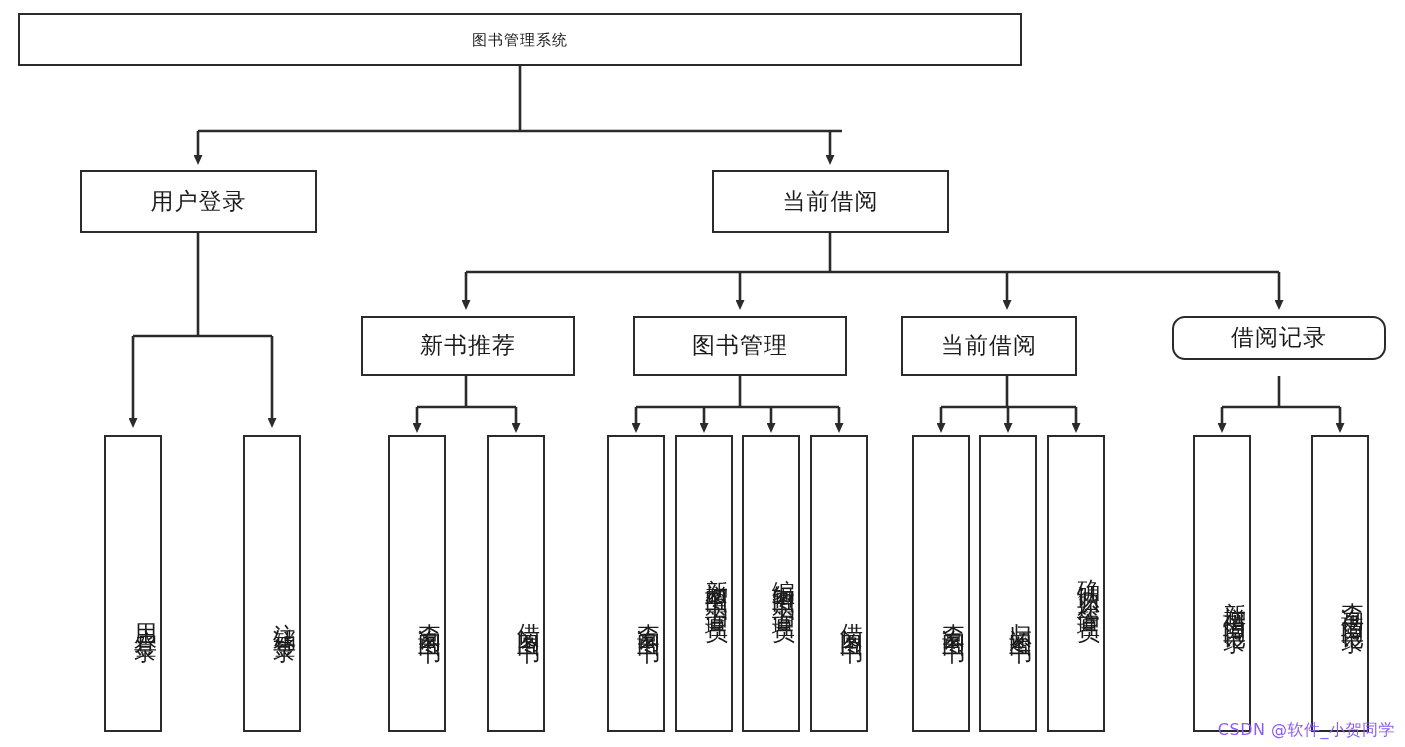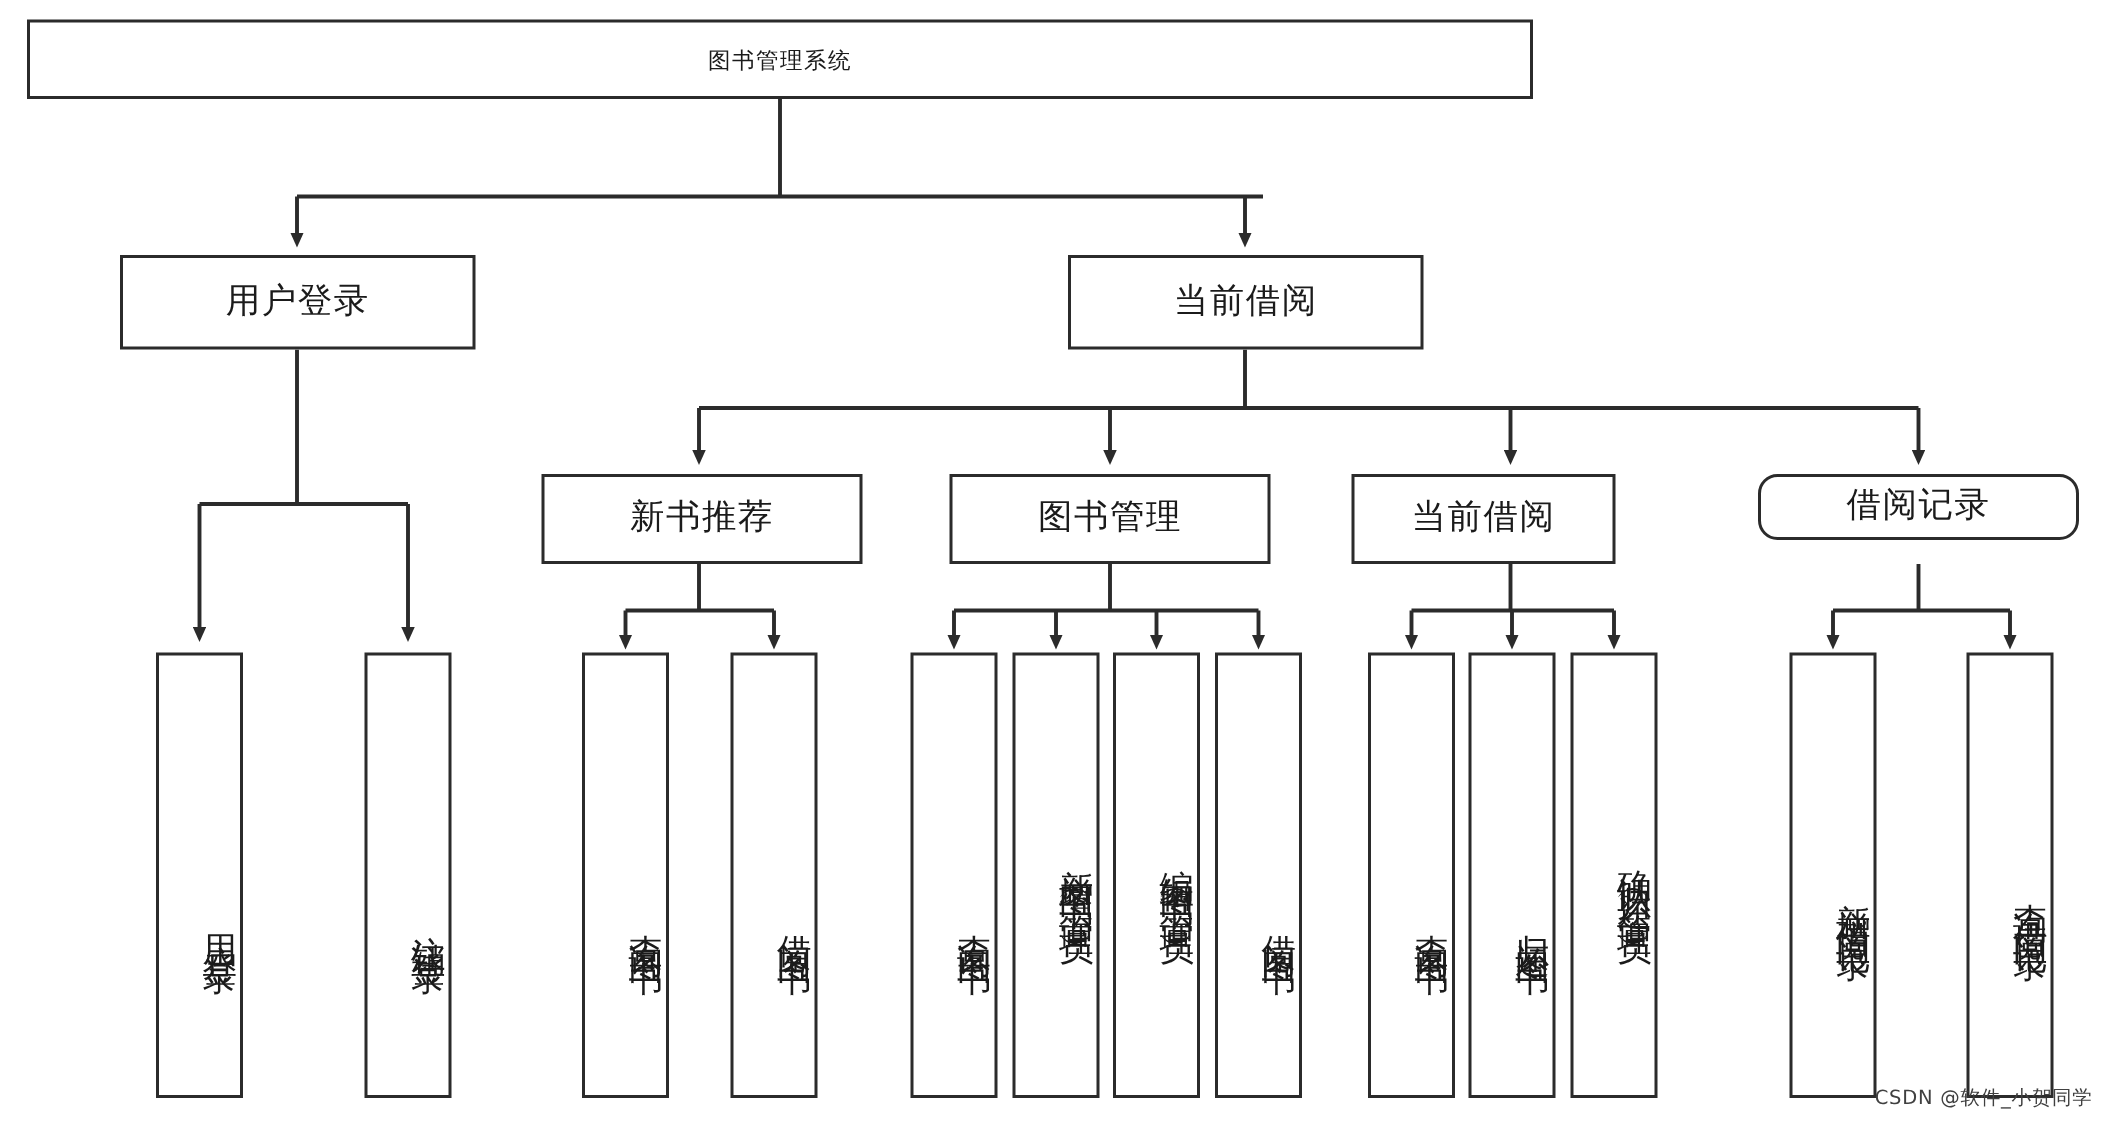--- a/index.html
+++ b/index.html
@@ -59,22 +59,22 @@
     padding-top: 8px;
   }
   .label {
     display: block;
     white-space: pre-line;
   }
   .watermark {
     position: absolute;
     right: 10px;
     bottom: 6px;
-    font-size: 13px;
-    color: #404040;
+    font-size: 16px;
+    color: #8b5cf6;
     letter-spacing: 0.5px;
     white-space: nowrap;
     user-select: none;
   }
 </style>
 </head>
 <body>
 
 <div id="canvas">
 

